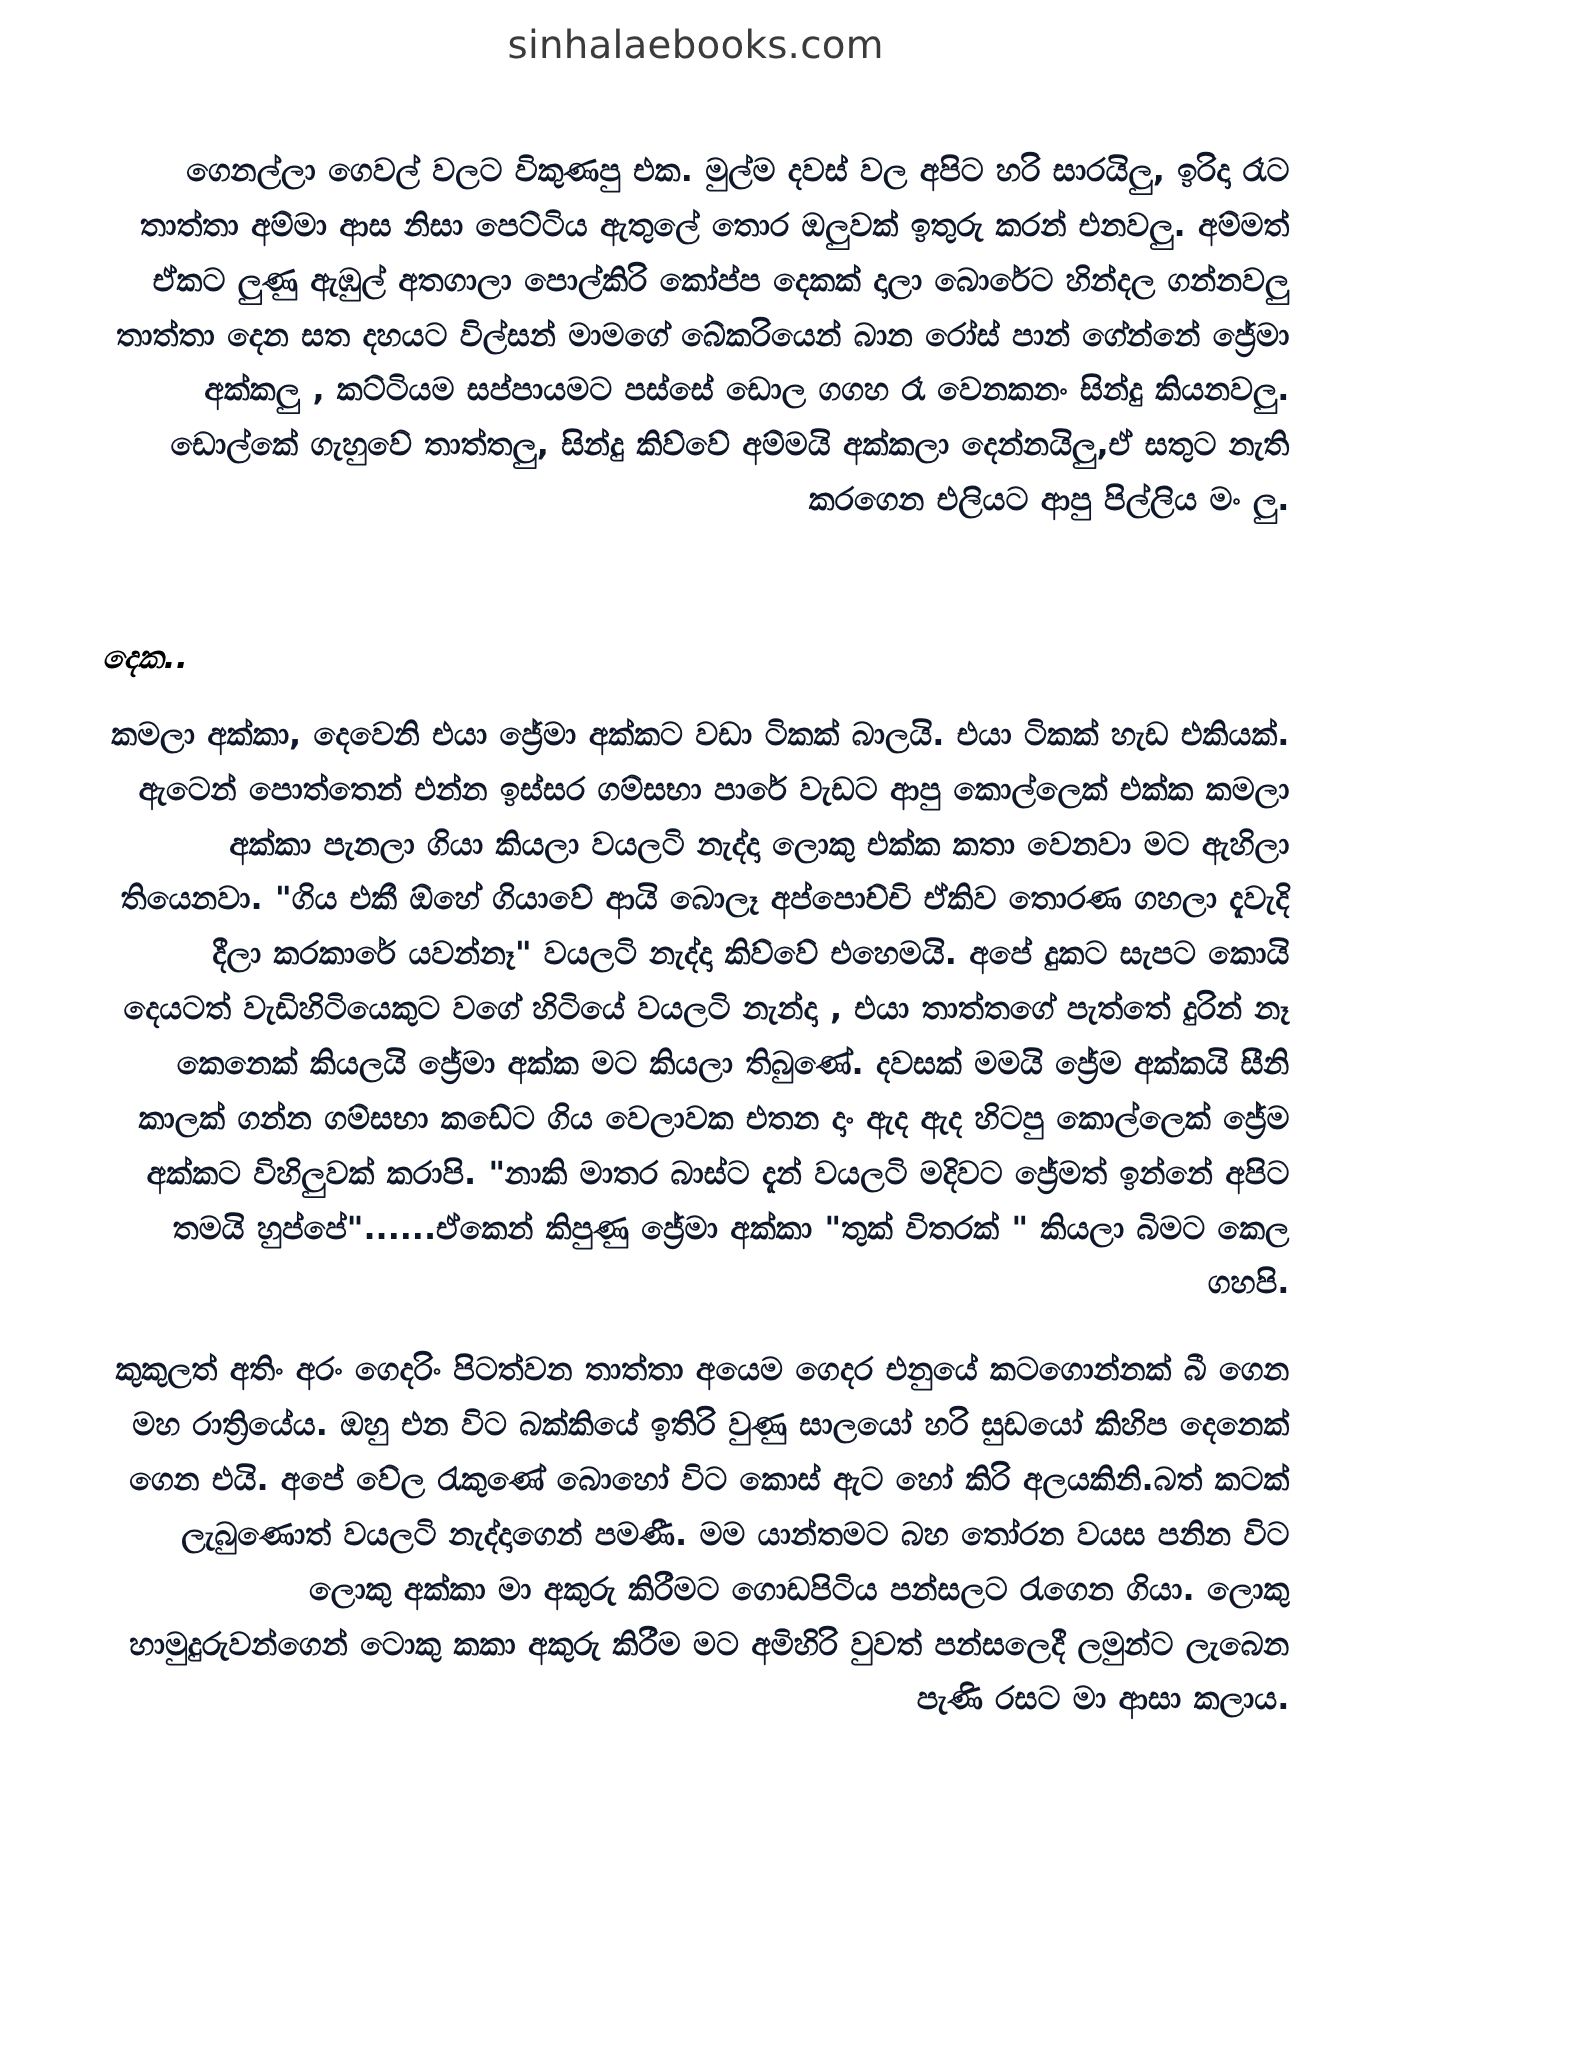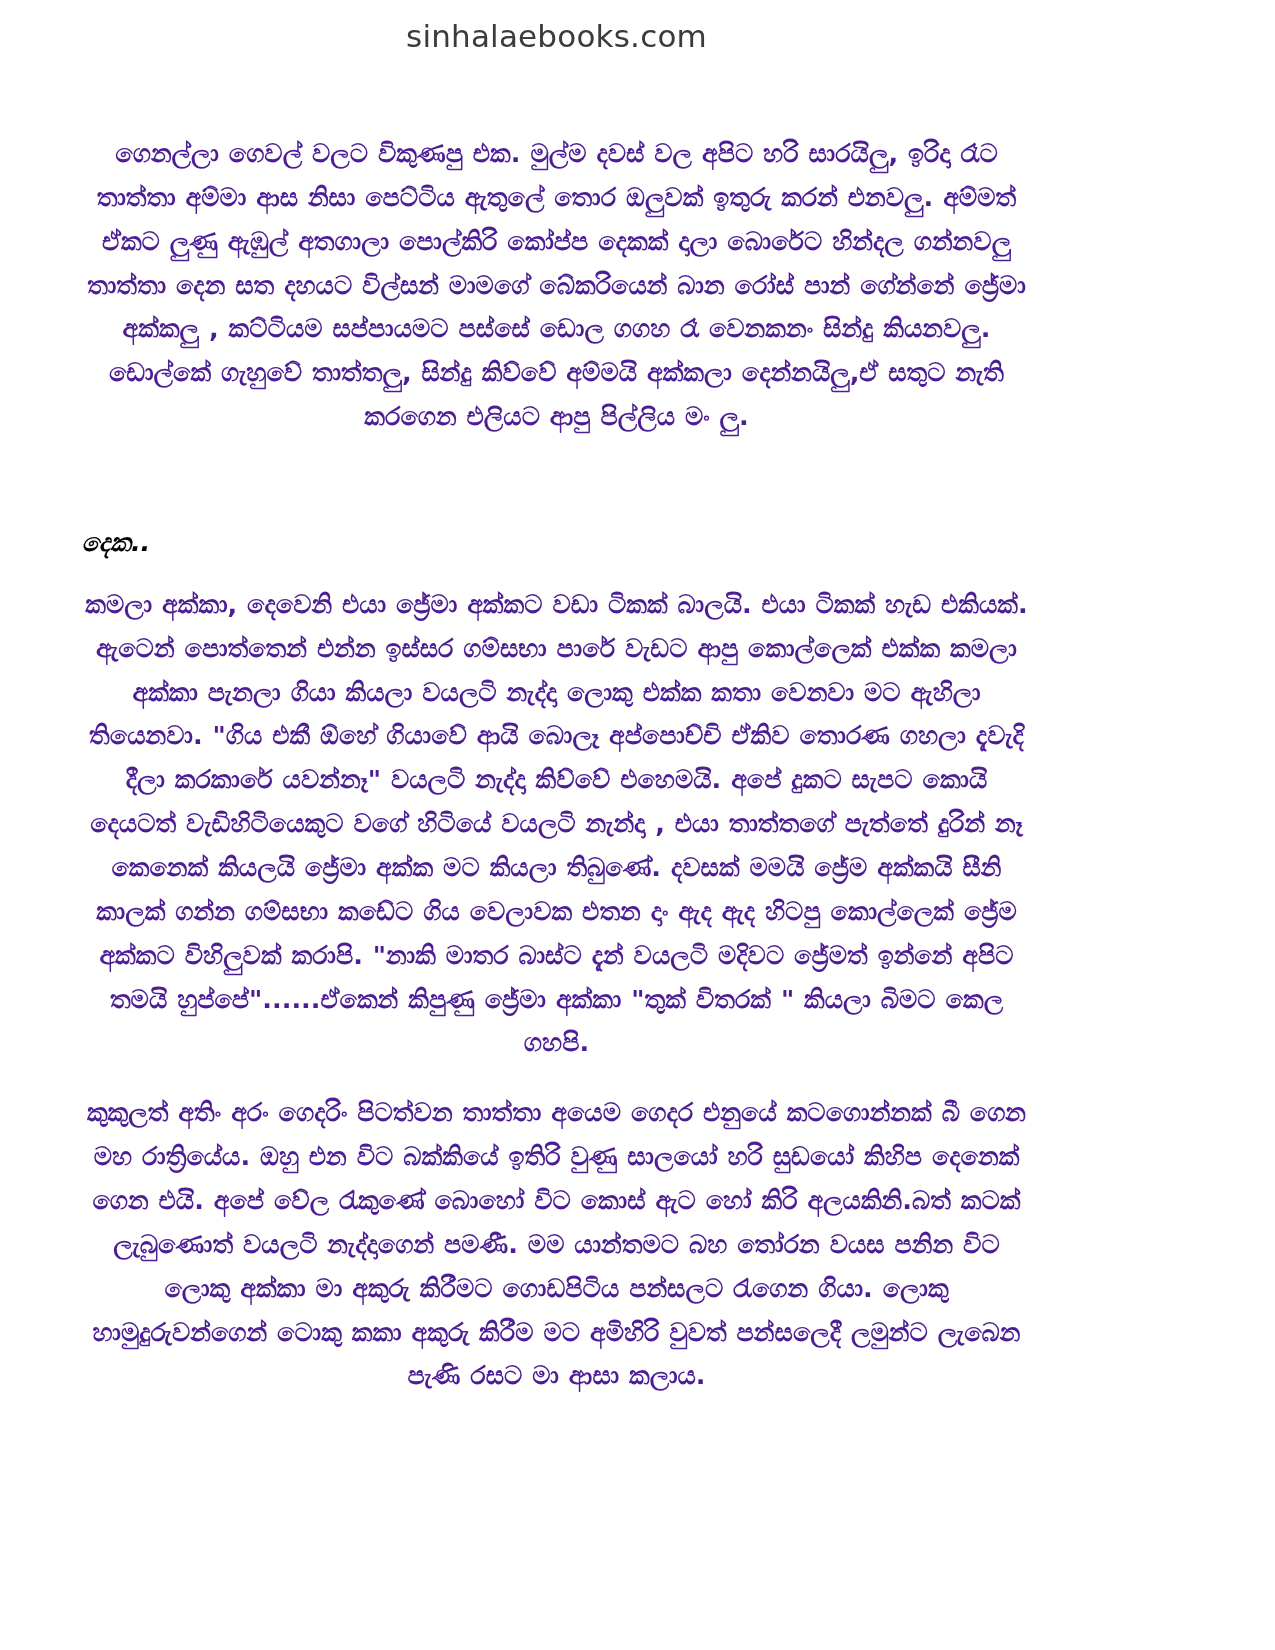--- a/index.html
+++ b/index.html
@@ -32,23 +32,23 @@
   .content {
     margin: 0 auto;
     width: 950px;
     padding-top: 62px;
   }
   .para {
     font-family: "DejaVu Sans", sans-serif;
     font-weight: bold;
     font-size: 25.5px;
     line-height: 1.72;
-    color: #4c1d95;
-    text-align: center;
-    margin: 16px 0 26px 0;
+    color: #0f172a;
+    text-align: right;
+    margin: 0 0 26px 0;
     word-spacing: 1px;
   }
   .section-marker {
     font-family: "DejaVu Sans", sans-serif;
     font-weight: bold;
     font-size: 25.5px;
     line-height: 1.72;
     margin: 0 0 18px 0;
     font-style: italic;
   }

